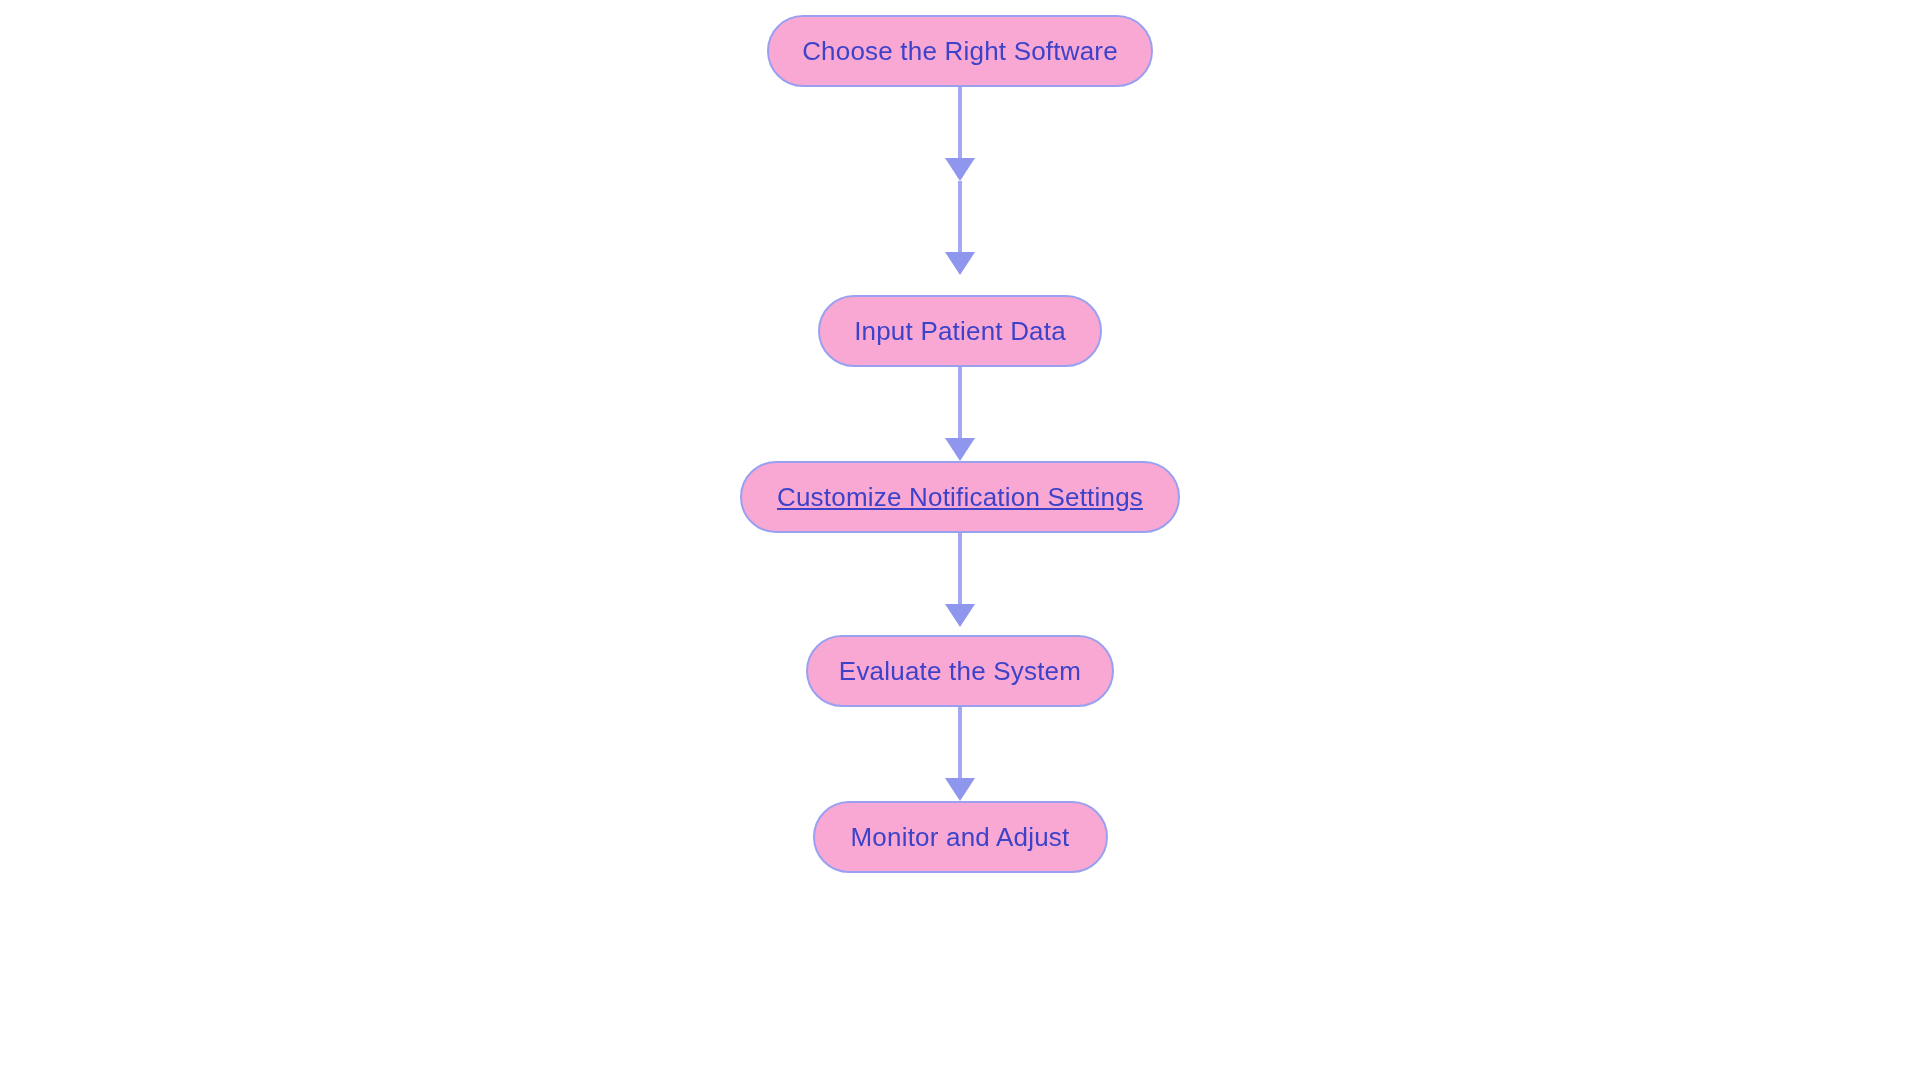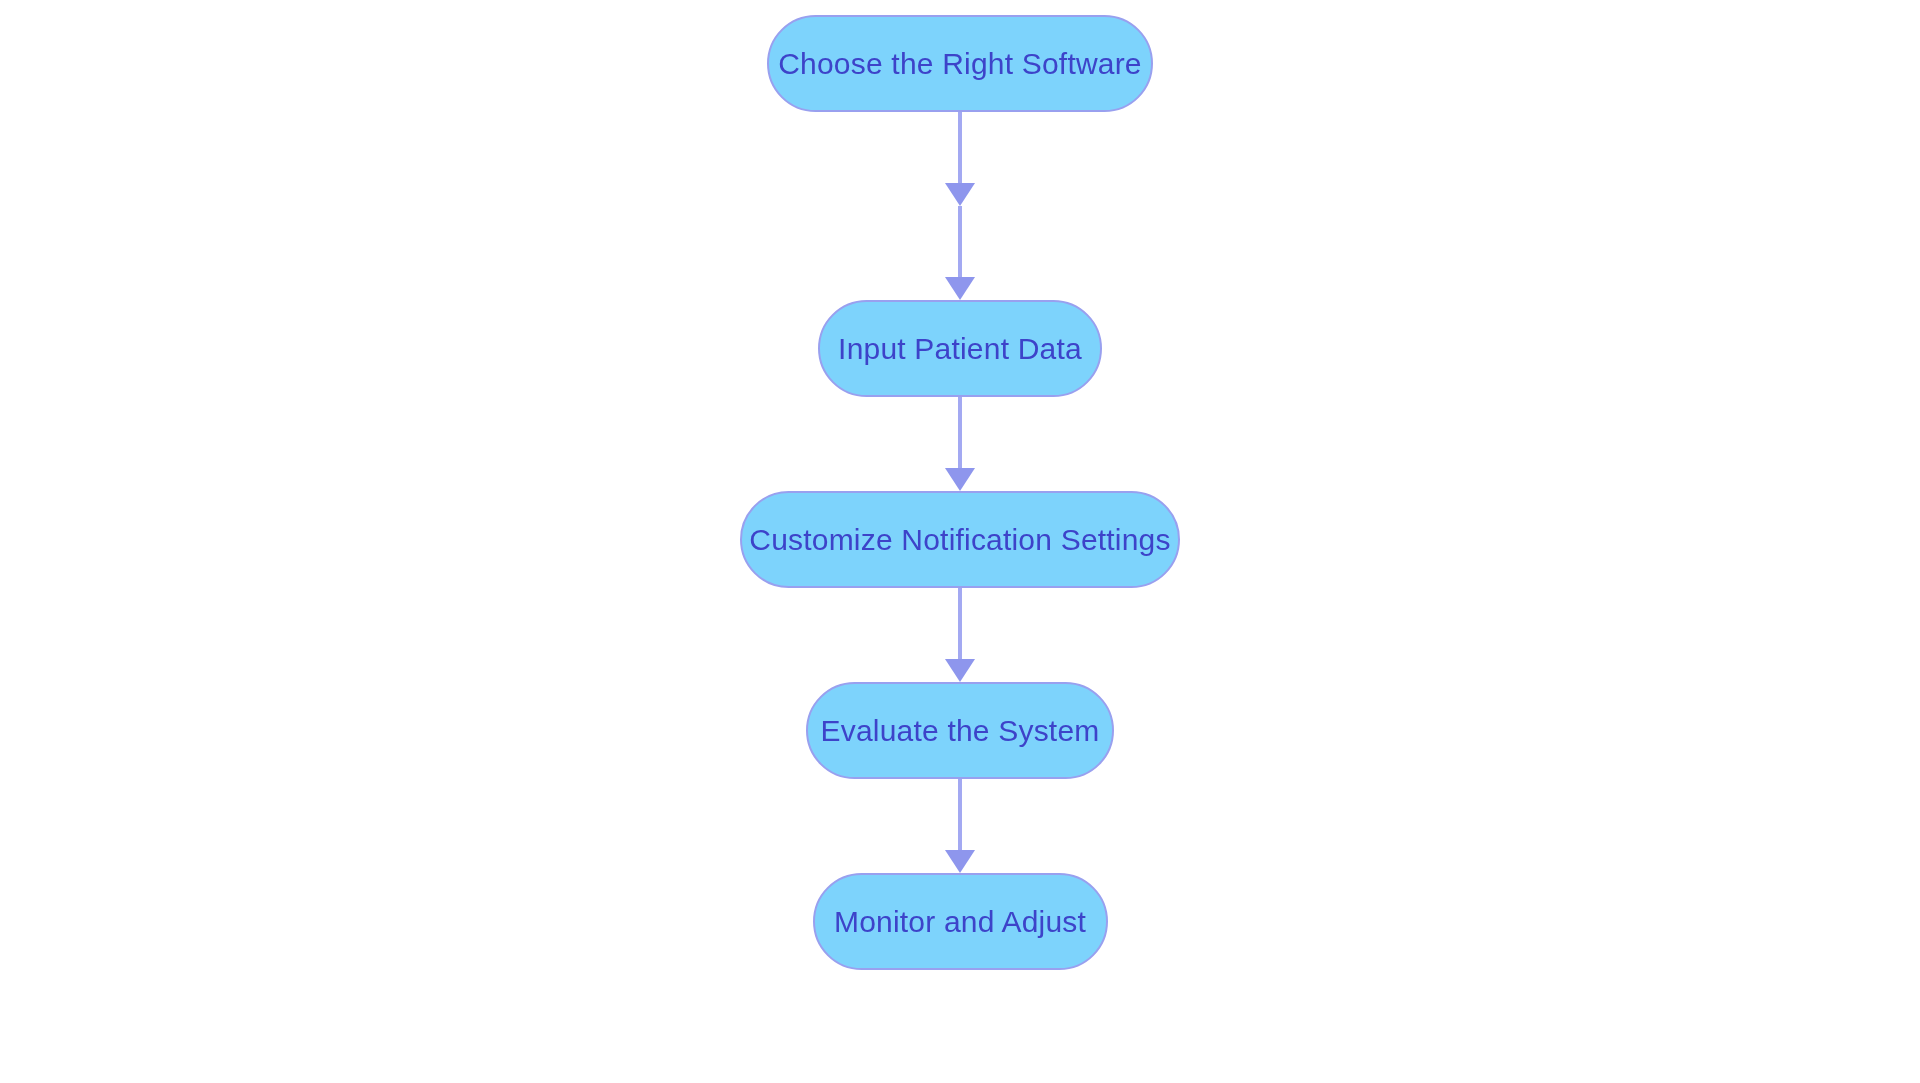--- a/index.html
+++ b/index.html
@@ -12,38 +12,38 @@
   }
   .canvas {
     width: 1920px;
     height: 1083px;
     display: flex;
     flex-direction: column;
     align-items: center;
     padding-top: 15px;
   }
   .node {
-    height: 97px;
+    height: 72px;
     border-radius: 48.5px;
-    background: #7dd3fc;
+    background: #f9a8d4;
     border: 2px solid #99a0ef;
     color: #3d43c9;
-    font-size: 30px;
+    font-size: 26px;
     letter-spacing: 0.2px;
     display: flex;
     align-items: center;
     justify-content: center;
     white-space: nowrap;
     flex: 0 0 auto;
   }
   .node.n1 { width: 386px; }
   .node.n2 { width: 298px; }
-  .node.n3 { width: 284px; }
-  .node.n4 { width: 440px; }
-  .node.n5 { width: 308px; }
+  .node.n3 { width: 284px; margin-top: 20px; }
+  .node.n4 { width: 440px; text-decoration: underline; }
+  .node.n5 { width: 308px; margin-top: 8px; }
   .node.n6 { width: 295px; align-items: center; }
   .connector {
     height: 94px;
     display: flex;
     flex-direction: column;
     align-items: center;
     flex: 0 0 auto;
   }
   .connector .line {
     width: 4px;

